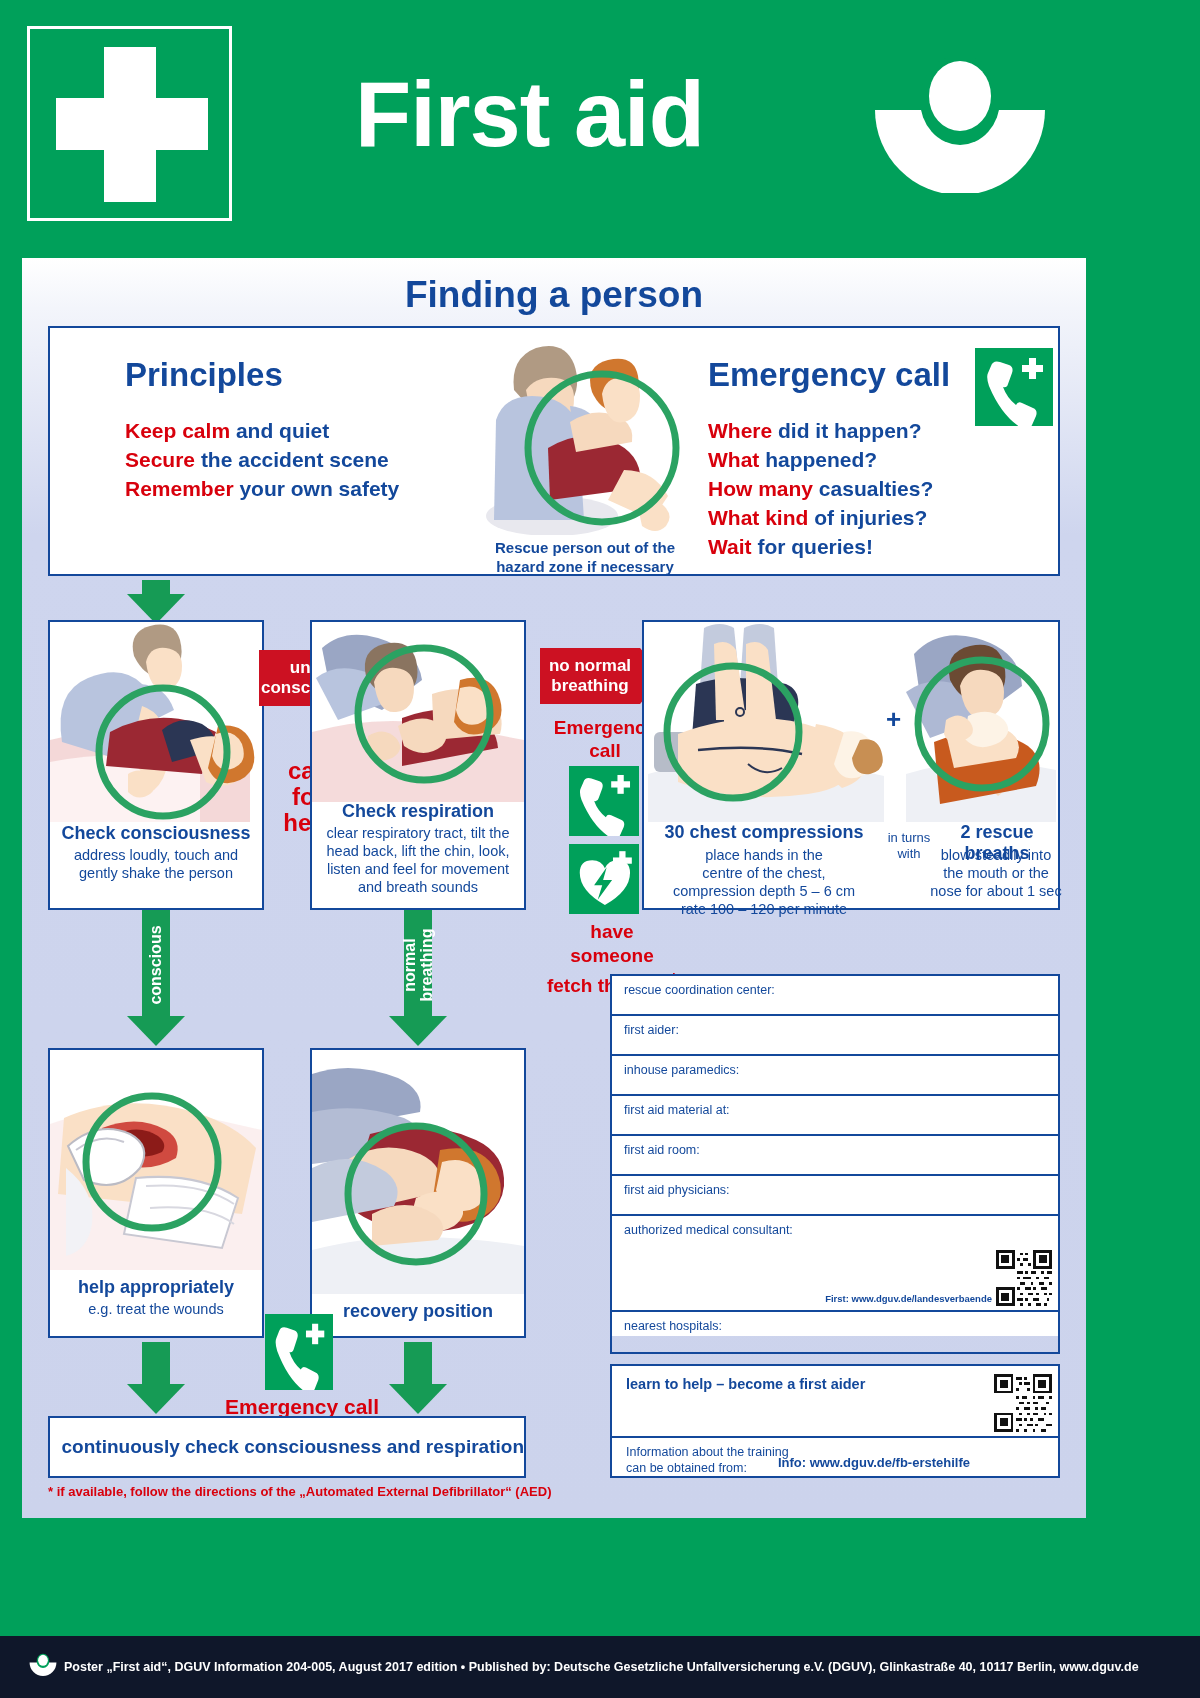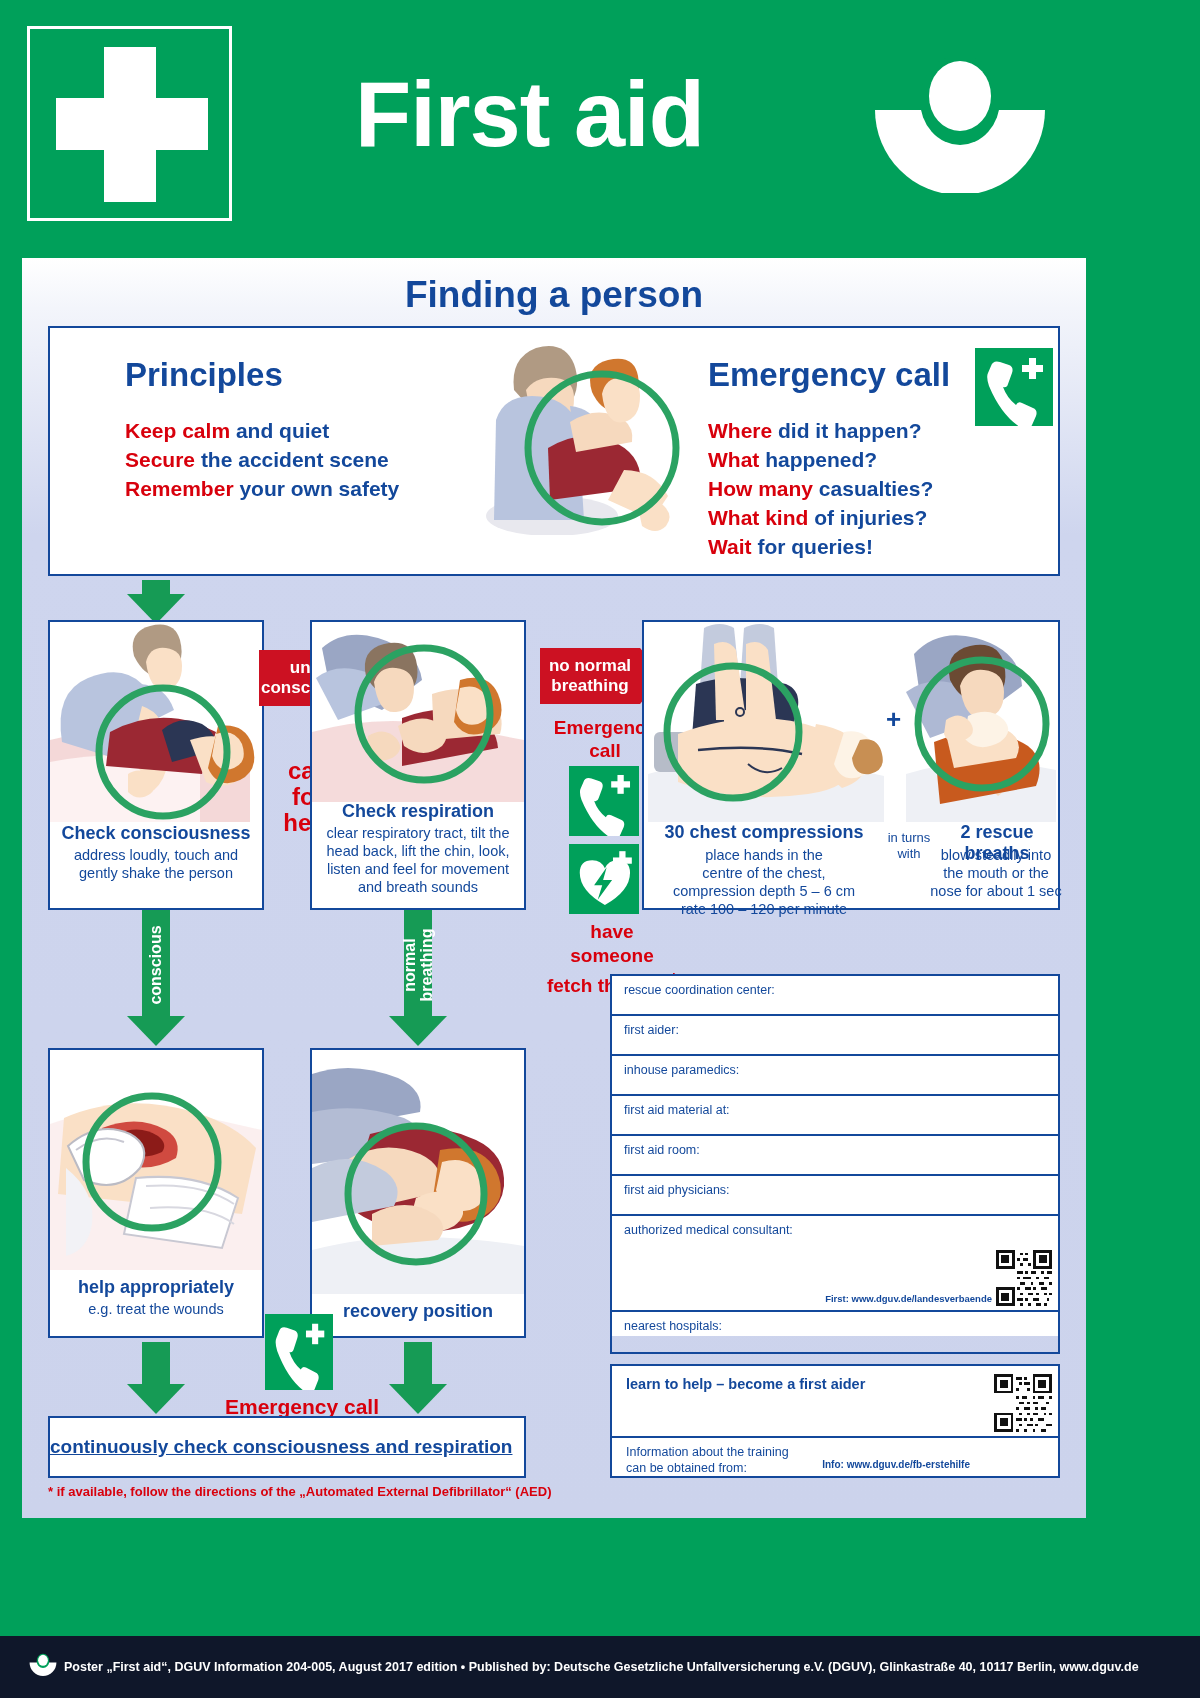--- a/index.html
+++ b/index.html
@@ -172,21 +172,21 @@
     position: absolute; left: 12px; top: 7px;
     font-size: 12.5px; color: #13489b;
   }
   #learn-box { left: 588px; top: 1106px; width: 450px; height: 114px; }
   .learn-title {
     position: absolute; left: 14px; top: 10px;
     font-size: 14.5px; font-weight: bold; color: #13489b; text-align: center;
   }
   .learn-info {
     position: absolute; right: 88px; bottom: 6px;
-    font-size: 10px; font-weight: bold; color: #13489b;
+    font-size: 13px; font-weight: bold; color: #13489b;
   }
   .learn-sub {
     position: absolute; left: 14px; top: 78px;
     font-size: 12.5px; color: #13489b; line-height: 16px;
   }
   .qr { position: absolute; background: #ffffff; }
   .footnote {
     position: absolute; left: 26px; top: 1226px;
     font-size: 13px; font-weight: bold; color: #d8000c;
   }
@@ -246,20 +246,24 @@
           <path d="M74 118 q36 -22 70 -4 q26 14 22 44 l-90 12 Z" fill="#9b2833"></path>
           <path d="M96 92 q28 -18 54 -2 q10 8 8 22 l-56 10 Z" fill="#f6d9be"></path>
           <path d="M118 62 q-8 -26 16 -32 q26 -6 30 16 q4 24 -12 32 q-22 10 -34 -16 Z" fill="#d0772e"></path>
           <path d="M128 64 q4 -18 22 -16 q16 2 16 18 q0 22 -16 26 q-18 4 -22 -28 Z" fill="#fae0c6"></path>
           <path d="M150 140 q30 0 44 26 l-16 24 -44 -20 Z" fill="#fae0c6"></path>
           <path d="M162 168 q16 -4 28 8 q10 10 2 20 q-10 10 -24 0 Z" fill="#fae0c6"></path>
           <ellipse cx="128" cy="118" rx="74" ry="74" fill="none" stroke="#2ba262" stroke-width="7"></ellipse>
         </svg>
       </div>
 
+      <div class="rescue-cap">
+        <div>Rescue person out of the</div>
+        <div>hazard zone if necessary</div>
+      </div>
 
       <div class="emrg-h">Emergency call</div>
       <div class="emrg-list">
         <div><span class="r">Where</span><span> did it happen?</span></div>
         <div><span class="r">What</span><span> happened?</span></div>
         <div><span class="r">How many</span><span> casualties?</span></div>
         <div><span class="r">What kind</span><span> of injuries?</span></div>
         <div><span class="r">Wait</span><span> for queries!</span></div>
       </div>
 
@@ -516,21 +520,21 @@
       <svg width="68" height="76" viewBox="0 0 78 78" preserveAspectRatio="none">
         <rect width="78" height="78" fill="#00a05a"></rect>
         <path d="M16 18 q2 -6 9 -4 l9 3 q5 2 3 8 l-4 11 q-1 4 -5 3 q4 11 13 18 q2 -4 6 -2 l11 5 q5 2 3 8 l-4 9 q-3 6 -9 4 Q27 69 14 38 q-3 -9 -1 -13 Z" fill="#ffffff"></path>
         <rect x="54" y="10" width="7" height="21" fill="#ffffff"></rect>
         <rect x="47" y="17" width="21" height="7" fill="#ffffff"></rect>
       </svg>
     </div>
     <div class="redtext" style="left:190px; top:1136px; width:180px; font-size:21px;">Emergency call</div>
 
     <div class="wbox" id="box-continuous">
-      <div style="position:absolute; left:0; top:18px; width:100%; text-align:left; font-size:19px; font-weight:bold; color:#13489b;text-decoration:underline;">continuously check consciousness and respiration</div>
+      <div style="position:absolute; left:0; top:18px; width:100%; text-align:right; font-size:19px; font-weight:bold; color:#13489b;">continuously check consciousness and respiration</div>
     </div>
 
     <div class="pbox" id="form-box">
       <div class="frow" style="top:0; height:40px;">
         <span class="flabel">rescue coordination center:</span>
       </div>
       <div class="frow" style="top:40px; height:40px;">
         <span class="flabel">first aider:</span>
       </div>
       <div class="frow" style="top:80px; height:40px;">

